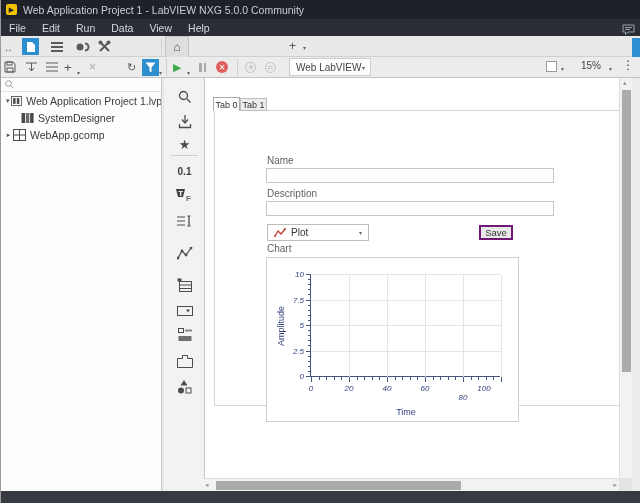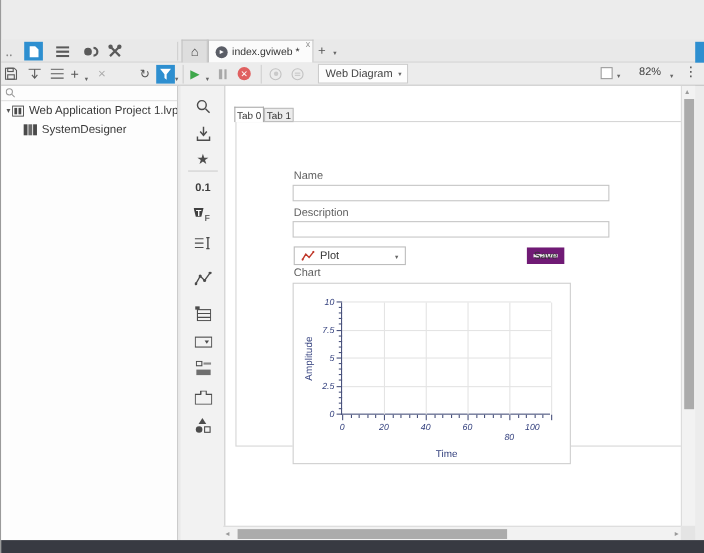--- a/index.html
+++ b/index.html
@@ -104,21 +104,21 @@
   .page-tab.inactive { left:35px; top:20px; width:27px; background:#ececec; border:1px solid #bdbdbd; z-index:2;}
   .page-frame { position:absolute; left:9px; top:32px; width:412px; height:296px;
                 border:1px solid #d6d6d6; z-index:1; }
   .fld-label { position:absolute; font-size:10px; color:#5f5f5f; }
   .fld-input { position:absolute; width:288px; height:15px; border:1px solid #c6c6c6; background:#fff;
                font-size:10px; padding:0 3px; font-family:"Liberation Sans", sans-serif; }
   .plot-combo { position:absolute; left:52px; top:113px; width:102px; height:17px; border:1px solid #bdbdbd;
                 background:#fff; display:flex; align-items:center; font-size:10px; color:#333; }
   .plot-combo .small-caret { position:absolute; right:6px; }
   .save-btn { position:absolute; left:264px; top:114px; width:34px; height:15px; background:#e9e9e9;
-              border:6px solid #701a75; font-size:9.5px; color:#333; display:flex; align-items:center;
+              border:2px solid #701a75; font-size:9.5px; color:#333; display:flex; align-items:center;
               justify-content:center; }
   .chart-box { position:absolute; left:51px; top:146px; width:253px; height:165px; border:1px solid #cfcfcf;
                background:#fff; }
   .plot-area { position:absolute; left:43px; top:17px; width:190px; height:102px;
                border-left:1px solid #4a537d; border-bottom:1px solid #4a537d; }
   .gl { position:absolute; background:#e4e4e4; }
   .gl.h { height:1px; }
   .gl.v { width:1px; }
   .tick { position:absolute; background:#4a537d; }
   .tlab { position:absolute; font-size:8px; color:#323f7d;font-style:italic; }
@@ -139,21 +139,40 @@
              border-top:1px solid #dcdcdc; }
   .hthumb { position:absolute; left:13px; top:2px; width:245px; height:9px; background:#ababab; }
   .corner { position:absolute; left:618px; top:478px; width:13px; height:13px; background:#e4e4e4; }
   .bottombar { position:absolute; left:0; top:491px; width:640px; height:12px; background:#383a42; }
 </style>
 </head>
 <body>
 
 <div class="app">
 
-
+  <div class="titlebar">
+    <span class="lv-logo">▶</span>
+    <span class="title-text">Web Application Project 1 - LabVIEW NXG 5.0.0 Community</span>
+  </div>
+
+  <div class="menubar">
+    <span class="menu-item">File</span>
+    <span class="menu-item">Edit</span>
+    <span class="menu-item">Run</span>
+    <span class="menu-item">Data</span>
+    <span class="menu-item">View</span>
+    <span class="menu-item">Help</span>
+    <span class="feedback">
+      <svg width="13" height="11" viewBox="0 0 13 11">
+          <path d="M1 1h11v7h-6l-2.5 2.5V8H1z" fill="none" stroke="#9aa0a8" stroke-width="1"></path>
+          <line x1="3" y1="3.5" x2="10" y2="3.5" stroke="#9aa0a8"></line>
+          <line x1="3" y1="5.5" x2="8" y2="5.5" stroke="#9aa0a8"></line>
+        </svg>
+    </span>
+  </div>
 
   <div class="row1">
     <span class="tbtn" style="left:4px;color:#888;">‥</span>
     <div class="tile active" style="left:21px;">
       <svg width="10" height="12" viewBox="0 0 10 12">
           <path d="M1 1h5l3 3v7H1z" fill="#fff"></path>
         </svg>
     </div>
     <div class="tile" style="left:47px;">
       <svg width="12" height="10" viewBox="0 0 12 10">
@@ -172,25 +191,20 @@
       <svg width="13" height="13" viewBox="0 0 13 13">
           <path d="M2 2 L11 11 M11 2 L2 11" stroke="#5a5a5a" stroke-width="2"></path>
           <circle cx="2.5" cy="2.5" r="2" fill="#5a5a5a"></circle>
           <circle cx="10.5" cy="2.5" r="2" fill="#5a5a5a"></circle>
         </svg>
     </div>
     <div class="vsep" style="left:160px;"></div>
 
     <div class="home-tab">
       <span>⌂</span>
-    </div>
-    <div class="doc-tab">
-      <span class="doc-tab-icon">▸</span>
-      <span class="doc-tab-label">index.gviweb *</span>
-      <span class="doc-tab-close">x</span>
     </div>
     <span class="newtab">+</span>
     <span class="newtab-caret small-caret">▾</span>
     <div class="blue-strip"></div>
   </div>
 
   <div class="row2">
 
     <span class="tbtn" style="left:3px;">
       <svg width="12" height="12" viewBox="0 0 12 12">
@@ -242,28 +256,28 @@
           <i></i>
         </span>
       </span>
     <span class="tbtn" style="left:264px;">
         <span class="probe eq">
           <i></i>
         </span>
       </span>
 
     <div class="ws-combo">
-      <span>Web Diagram</span>
+      <span>Web LabVIEW</span>
       <span class="small-caret">▾</span>
     </div>
 
 
     <span class="colorbox"></span>
     <span class="color-caret small-caret">▾</span>
-    <span class="zoom-ctl">82%</span>
+    <span class="zoom-ctl">15%</span>
     <span class="zoom-caret small-caret">▾</span>
     <span class="kebab">⋮</span>
   </div>
 
   <div class="tree-panel">
     <div class="filter-box">
       <svg width="9" height="9" viewBox="0 0 9 9" style="margin:0 3px 0 4px;">
           <circle cx="3.5" cy="3.5" r="2.8" fill="none" stroke="#9a9a9a"></circle>
           <line x1="5.8" y1="5.8" x2="8.3" y2="8.3" stroke="#9a9a9a"></line>
         </svg>
@@ -278,20 +292,29 @@
       <span class="tree-label">Web Application Project 1.lvproje...</span>
     </div>
     <div class="tree-row" style="padding-left:8px;">
       <span class="expander"></span>
       <svg class="tree-icon" width="13" height="12" viewBox="0 0 13 12">
           <rect x="0.5" y="1" width="3.5" height="10" fill="#4a4a4a"></rect>
           <rect x="4.8" y="1" width="3.5" height="10" fill="#6a6a6a"></rect>
           <rect x="9.1" y="1" width="3.5" height="10" fill="#4a4a4a"></rect>
         </svg>
       <span class="tree-label">SystemDesigner</span>
+    </div>
+    <div class="tree-row">
+      <span class="expander">▸</span>
+      <svg class="tree-icon" width="13" height="12" viewBox="0 0 13 12">
+          <rect x="0.5" y="0.5" width="12" height="11" fill="none" stroke="#4a4a4a"></rect>
+          <line x1="6.5" y1="0.5" x2="6.5" y2="11.5" stroke="#4a4a4a"></line>
+          <line x1="0.5" y1="6" x2="12.5" y2="6" stroke="#4a4a4a"></line>
+        </svg>
+      <span class="tree-label">WebApp.gcomp</span>
     </div>
   </div>
 
   <div class="palette">
     <div class="pal-item" style="top:8px;">
       <svg width="14" height="14" viewBox="0 0 14 14">
           <circle cx="5.5" cy="5.5" r="4" fill="none" stroke="#4c4c4c" stroke-width="1.3"></circle>
           <line x1="8.8" y1="8.8" x2="12.5" y2="12.5" stroke="#4c4c4c" stroke-width="1.3"></line>
         </svg>
     </div>

